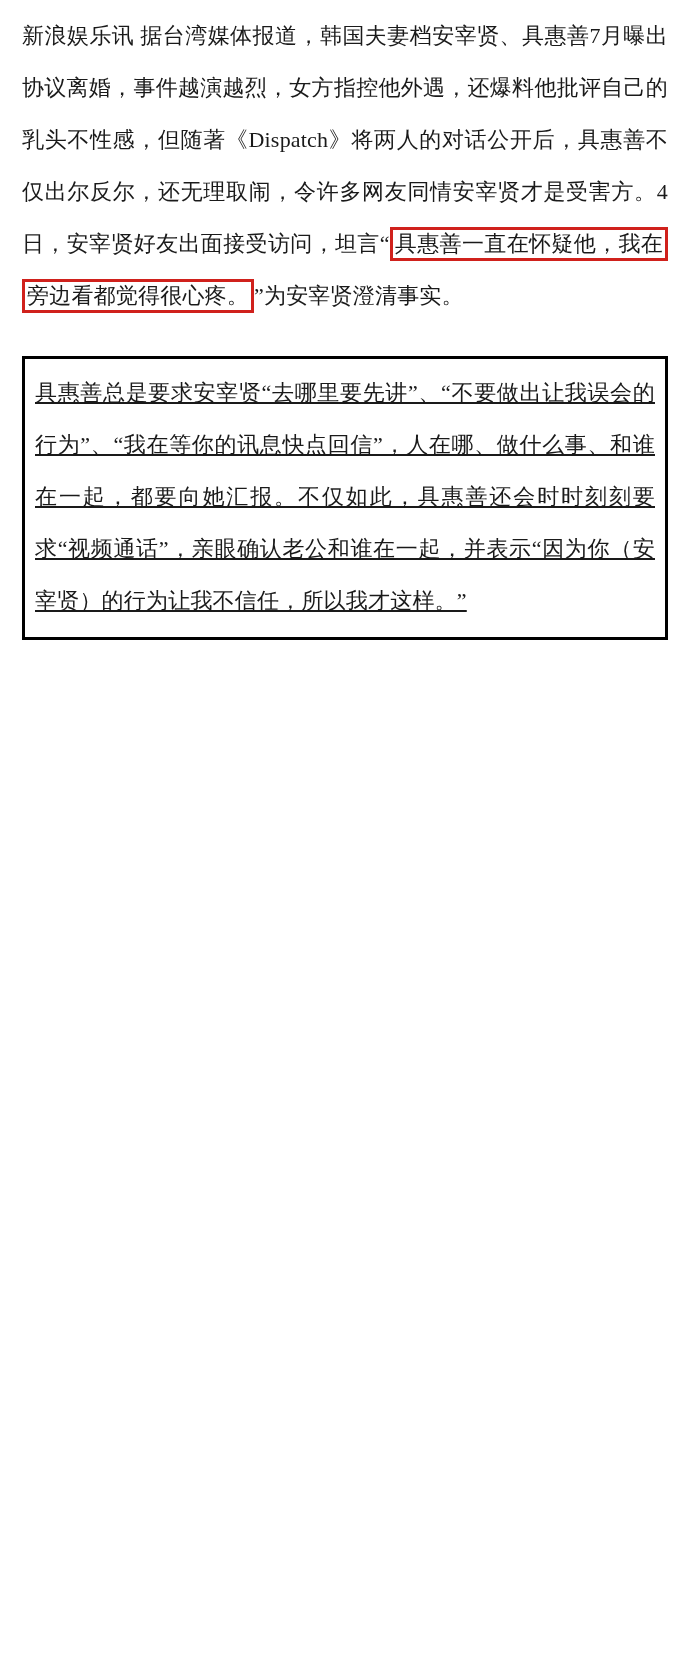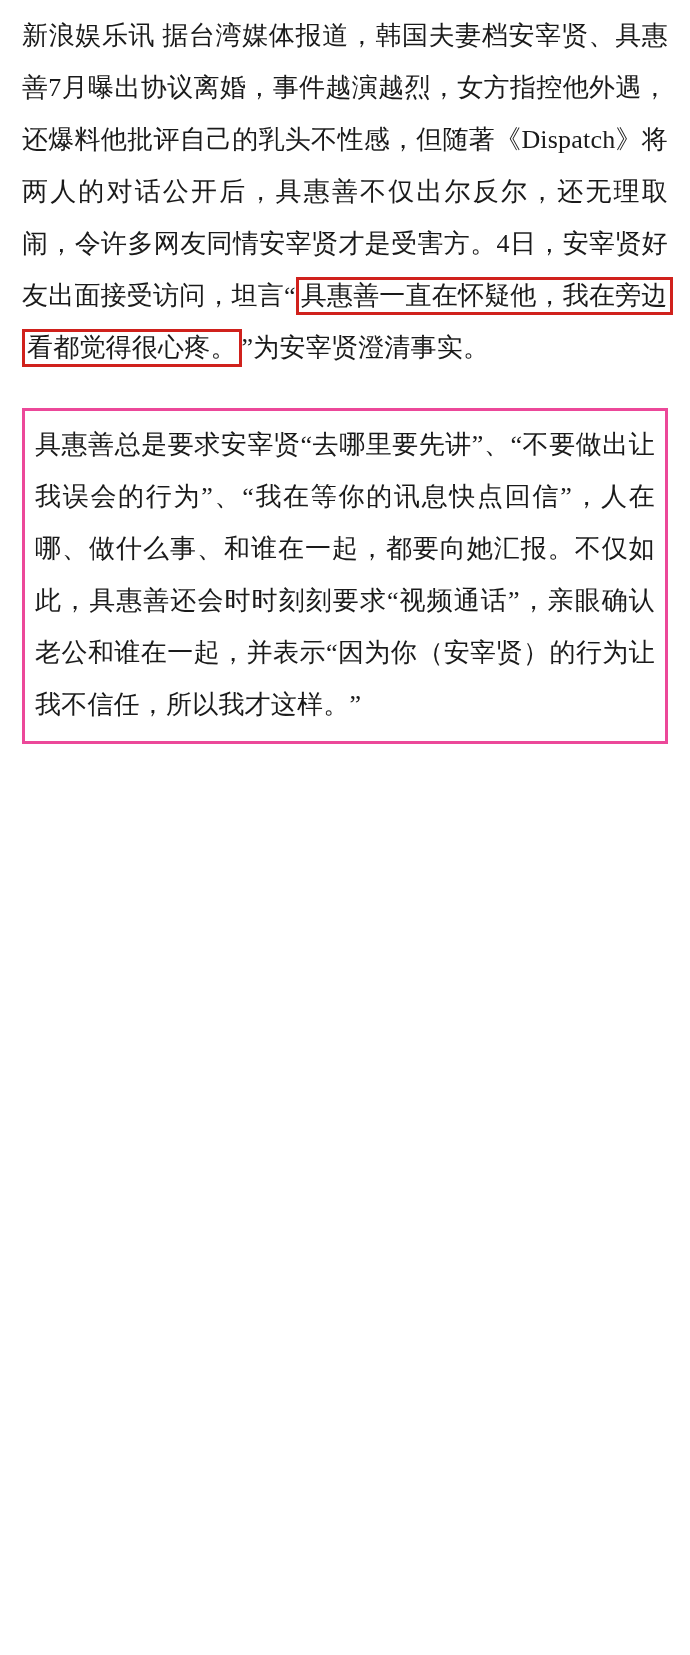--- a/index.html
+++ b/index.html
@@ -11,44 +11,45 @@
     width: 690px;
     min-height: 1655px;
     font-family: "Liberation Serif", "DejaVu Serif", serif;
     color: #1a1a1a;
   }
   #article {
     padding: 10px 22px 20px 22px;
     box-sizing: border-box;
   }
   .para {
-    font-size: 26px;
+    font-size: 22px;
     line-height: 52px;
     letter-spacing: 0.2px;
     text-align: justify;
     text-justify: inter-ideograph;
     margin: 0 0 34px 0;
     word-break: break-all;
   }
   .para:last-child {
     margin-bottom: 0;
   }
   
   .hl {
     box-decoration-break: clone;
     -webkit-box-decoration-break: clone;
     border: 3px solid #d0211c;
     padding: 1px 2px 2px 2px;
     line-height: 44px;
   }
   
   .para.boxed {
-    border: 3px solid #ec4899;
+    border: 3px solid #000000;
     padding: 8px 10px 10px 10px;
     margin-bottom: 34px;
+    text-decoration: underline;
   }
 </style>
 </head>
 <body>
 
 <div id="article">
   <p class="para">
     <span>新浪娱乐讯 据台湾媒体报道，韩国夫妻档安宰贤、具惠善7月曝出协议离婚，事件越演越烈，女方指控他外遇，还爆料他批评自己的乳头不性感，但随著《Dispatch》将两人的对话公开后，具惠善不仅出尔反尔，还无理取闹，令许多网友同情安宰贤才是受害方。4日，安宰贤好友出面接受访问，坦言“</span><span class="hl">具惠善一直在怀疑他，我在旁边看都觉得很心疼。</span><span>”为安宰贤澄清事实。</span>
   </p>
 

